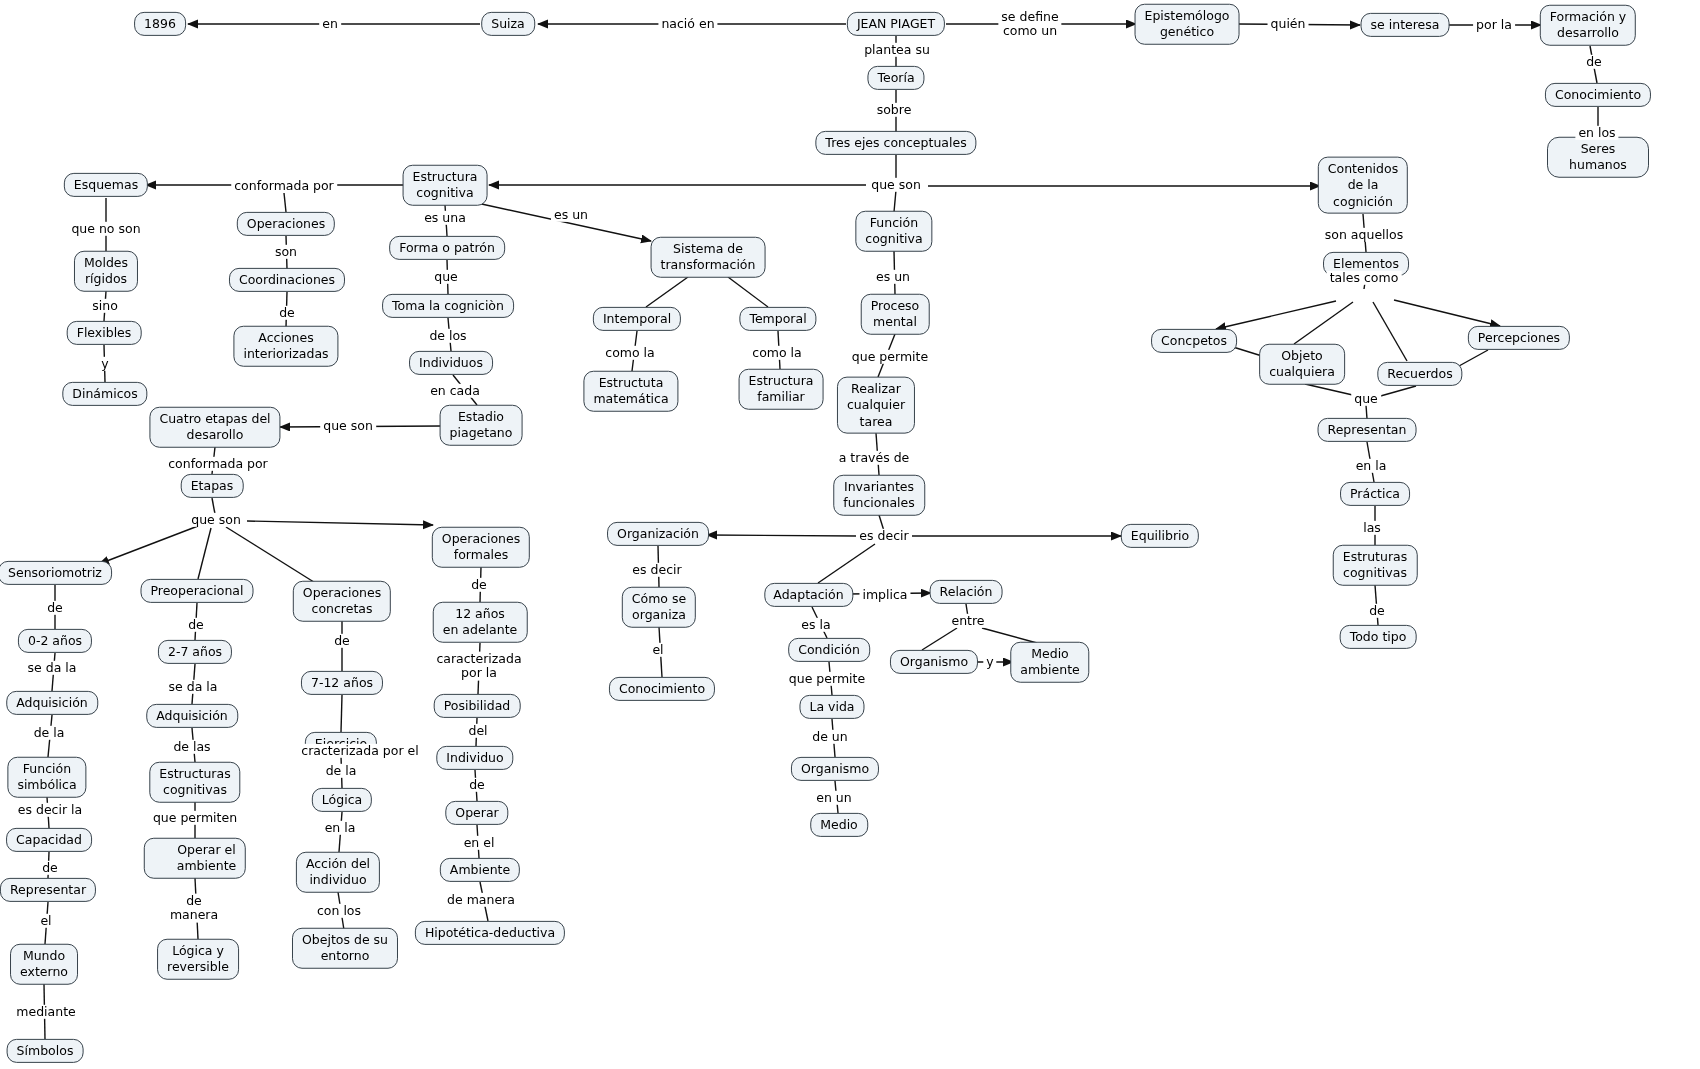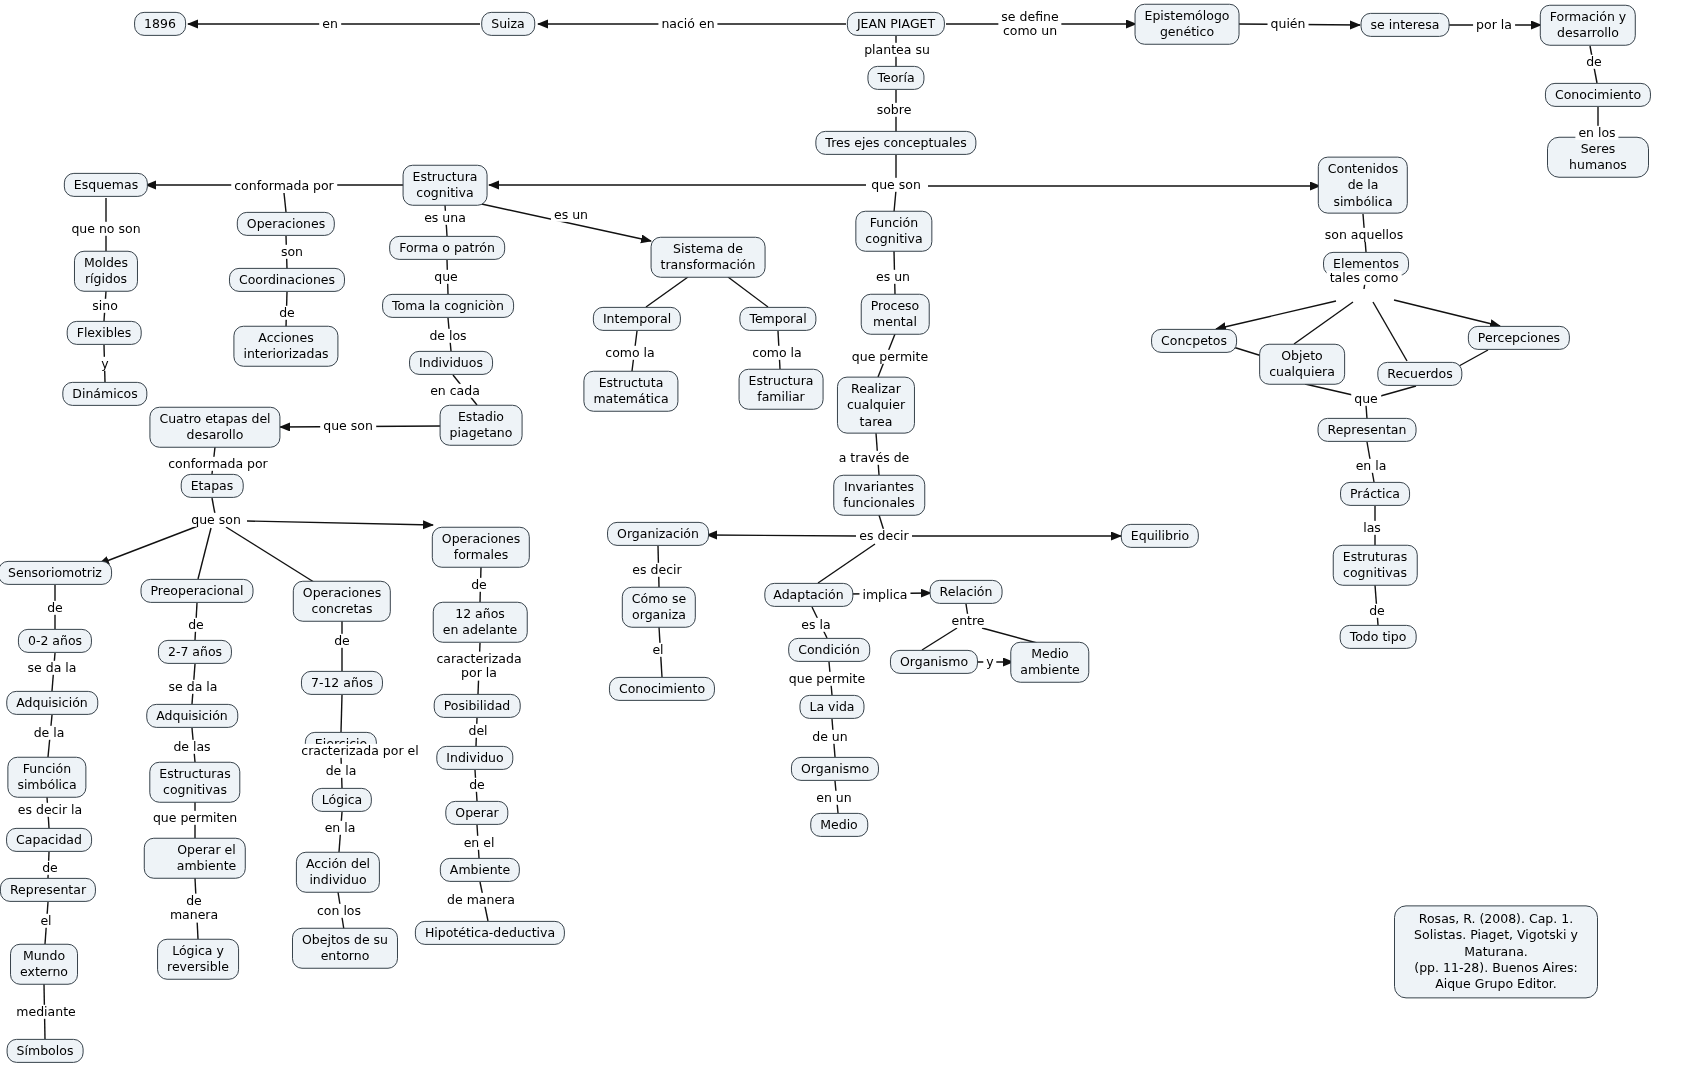--- a/index.html
+++ b/index.html
@@ -132,21 +132,21 @@
     <div class="node" style="left: 1598px; top: 95px;">Conocimiento</div>
     <div class="node" style="left: 1598px; top: 157px; border-radius: 12px;">Seres humanos</div>
     <div class="node" style="left: 896px; top: 78px;">Teoría</div>
     <div class="node" style="left: 896px; top: 143px;">Tres ejes conceptuales</div>
     <div class="node" style="left: 445px; top: 185px;">Estructura
 cognitiva</div>
     <div class="node" style="left: 894px; top: 231px;">Función
 cognitiva</div>
     <div class="node" style="left: 1363px; top: 185px;">Contenidos
 de la
-simbólica</div>
+cognición</div>
     <div class="node" style="left: 106px; top: 185px;">Esquemas</div>
     <div class="node" style="left: 106px; top: 271px;">Moldes
 rígidos</div>
     <div class="node" style="left: 104px; top: 333px;">Flexibles</div>
     <div class="node" style="left: 105px; top: 394px;">Dinámicos</div>
     <div class="node" style="left: 286px; top: 224px;">Operaciones</div>
     <div class="node" style="left: 287px; top: 280px;">Coordinaciones</div>
     <div class="node" style="left: 286px; top: 346px;">Acciones
 interiorizadas</div>
     <div class="node" style="left: 447px; top: 248px;">Forma o patrón</div>
@@ -242,21 +242,21 @@
     <div class="link-label" style="left: 1494px; top: 25px;">por la</div>
     <div class="link-label" style="left: 1594px; top: 62px;">de</div>
     <div class="link-label" style="left: 1597px; top: 133px;">en los</div>
     <div class="link-label" style="left: 897px; top: 50px;">plantea su</div>
     <div class="link-label" style="left: 894px; top: 110px;">sobre</div>
     <div class="link-label" style="left: 896px; top: 185px;">que son</div>
     <div class="link-label" style="left: 284px; top: 186px;">conformada por</div>
     <div class="link-label" style="left: 106px; top: 229px;">que no son</div>
     <div class="link-label" style="left: 105px; top: 306px;">sino</div>
     <div class="link-label" style="left: 105px; top: 364px;">y</div>
-    <div class="link-label" style="left: 292px; top: 252px; text-align: center;">son</div>
+    <div class="link-label" style="left: 286px; top: 252px; text-align: center;">son</div>
     <div class="link-label" style="left: 287px; top: 313px;">de</div>
     <div class="link-label" style="left: 445px; top: 218px;">es una</div>
     <div class="link-label" style="left: 446px; top: 277px;">que</div>
     <div class="link-label" style="left: 448px; top: 336px;">de los</div>
     <div class="link-label" style="left: 455px; top: 391px;">en cada</div>
     <div class="link-label" style="left: 571px; top: 215px;">es un</div>
     <div class="link-label" style="left: 630px; top: 353px;">como la</div>
     <div class="link-label" style="left: 777px; top: 353px;">como la</div>
     <div class="link-label" style="left: 348px; top: 426px;">que son</div>
     <div class="link-label" style="left: 218px; top: 464px;">conformada por</div>
@@ -298,15 +298,13 @@
     <div class="link-label" style="left: 816px; top: 625px;">es la</div>
     <div class="link-label" style="left: 827px; top: 679px;">que permite</div>
     <div class="link-label" style="left: 830px; top: 737px;">de un</div>
     <div class="link-label" style="left: 834px; top: 798px;">en un</div>
     <div class="link-label" style="left: 1364px; top: 235px;">son aquellos</div>
     <div class="link-label" style="left: 1364px; top: 278px;">tales como</div>
     <div class="link-label" style="left: 1366px; top: 399px;">que</div>
     <div class="link-label" style="left: 1371px; top: 466px;">en la</div>
     <div class="link-label" style="left: 1372px; top: 528px;">las</div>
     <div class="link-label" style="left: 1377px; top: 611px;">de</div>
-    <div class="node citation" style="left: 1496px; top: 952px;">Rosas, R. (2008). Cap. 1. Solistas. Piaget, Vigotski y Maturana.
-(pp. 11-28). Buenos Aires: Aique Grupo Editor.</div>
   </div>
 
 </body></html>

